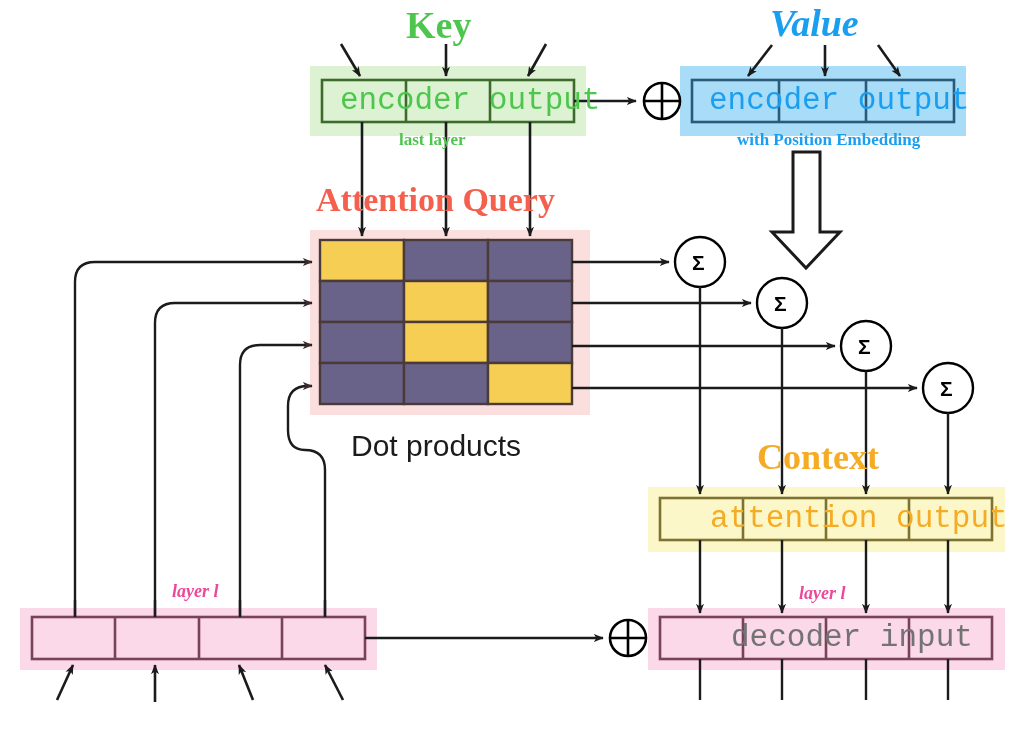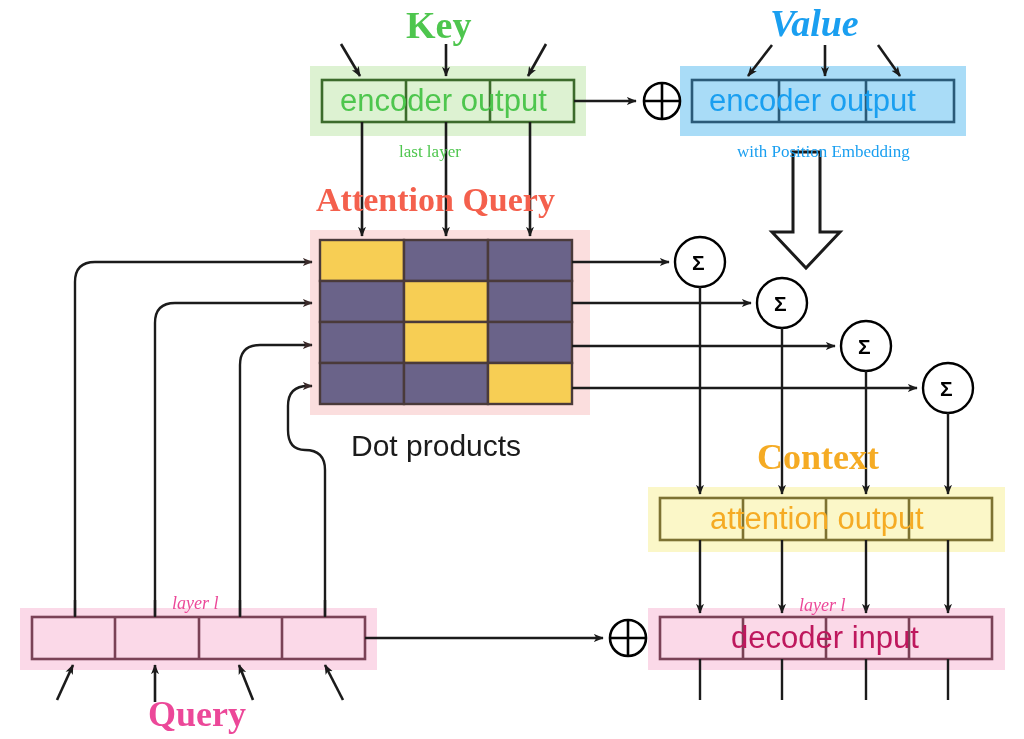--- a/index.html
+++ b/index.html
@@ -26,27 +26,26 @@
   .lbl {
     position: absolute;
     white-space: nowrap;
     line-height: 1;
   }
   .title-lbl {
     font-family: "Liberation Serif", serif;
     font-weight: bold;
   }
   .box-lbl {
-    font-family: Liberation Sans, sans-serif;
+    font-family: Liberation Mono, monospace;
     font-weight: normal;
   }
   .sub-lbl {
     font-family: "Liberation Serif", serif;
-    font-weight: normal;
-    margin-top: 12px;
+    font-weight: bold;
   }
   .sans-lbl {
     font-family: "Liberation Sans", sans-serif;
     font-weight: normal;
     color: #1b1b1b;
   }
   .sigma-lbl {
     font-family: "Liberation Sans", sans-serif;
     font-weight: bold;
     color: #000000;
@@ -245,19 +244,18 @@
   <div class="lbl sigma-lbl" style="left:858px; top:336px;">Σ</div>
   <div class="lbl sigma-lbl" style="left:940px; top:378px;">Σ</div>
 
   <div class="lbl box-lbl" style="left:710px; top:503px; font-size:31px; color:#f5ab24;">attention output</div>
 
   <div class="lbl title-lbl" style="left:757px; top:439px; font-size:36px; color:#f5ab24;">Context</div>
 
 
   <div class="lbl sub-lbl ital" style="left:172px; top:582px; font-size:18px; color:#ec4899;">layer l</div>
 
-  <div class="lbl title-lbl" style="left:148px; top:696px; font-size:36px; color:#ec4899;">Query</div>
-
-  <div class="lbl box-lbl" style="left:731px; top:622px; font-size:31px; color:#be185d;">decoder input</div>
+
+  <div class="lbl box-lbl" style="left:731px; top:622px; font-size:31px; color:#737373;">decoder input</div>
 
   <div class="lbl sub-lbl ital" style="left:799px; top:584px; font-size:18px; color:#ec4899;">layer l</div>
 
 </div>
 
 </body></html>

